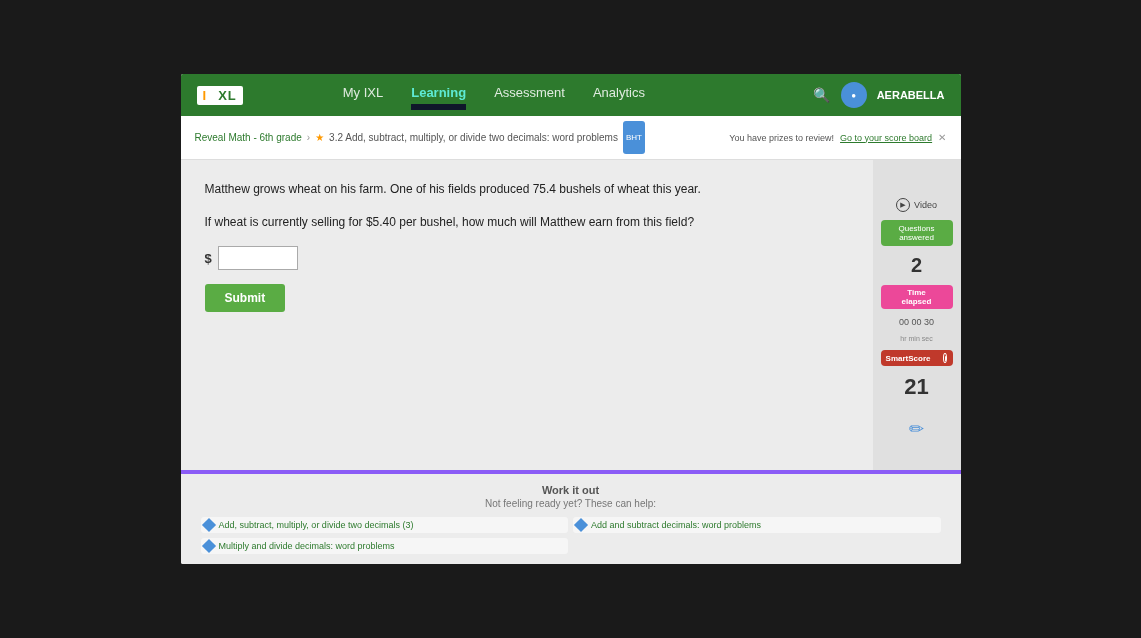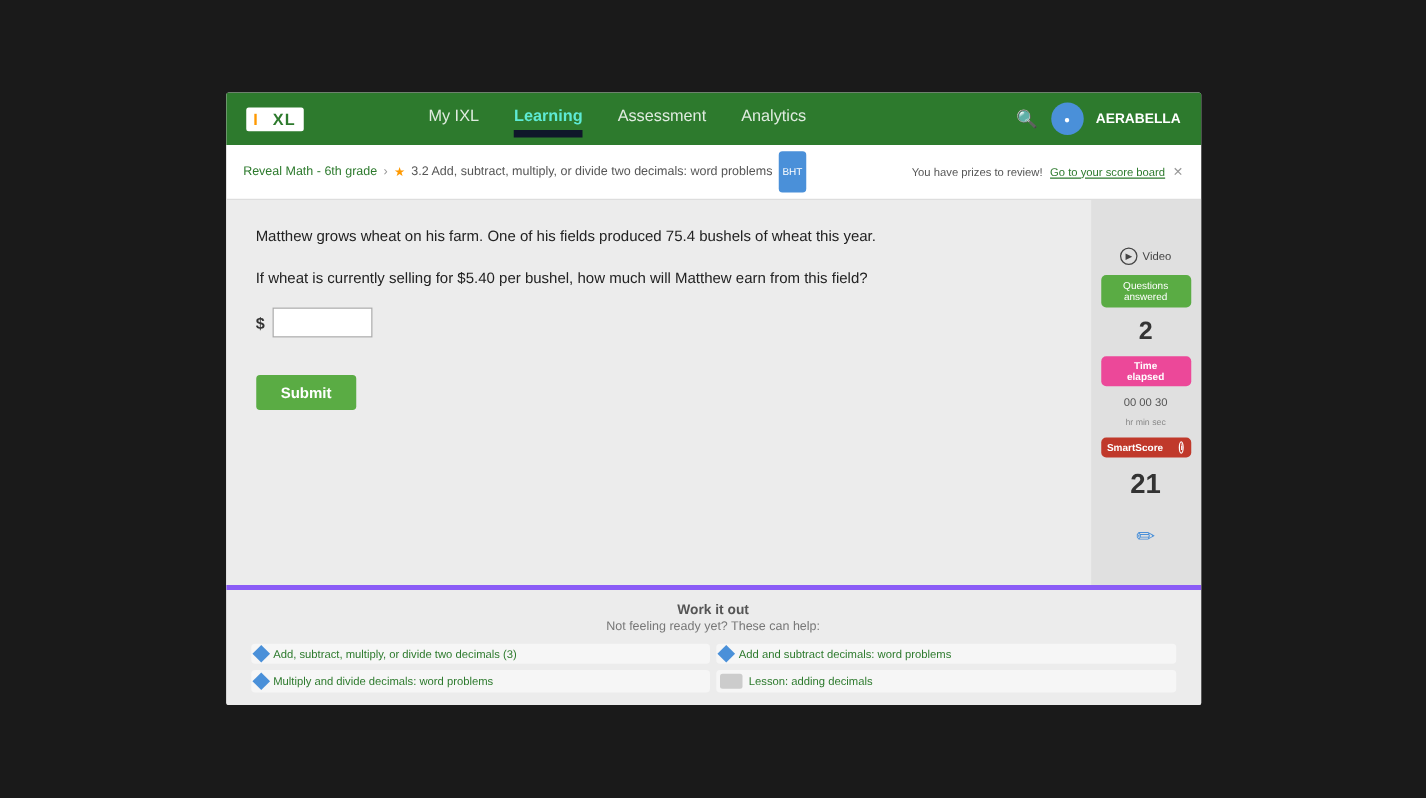--- a/index.html
+++ b/index.html
@@ -161,21 +161,20 @@
     }
     .submit-btn {
       background: #5aac44;
       color: white;
       border: none;
       padding: 7px 20px;
       font-size: 12px;
       font-weight: bold;
       cursor: pointer;
       border-radius: 3px;
-      margin-top: 16px;
     }
     
     .sidebar {
       width: 88px;
       background: #e0e0e0;
       padding: 10px 8px;
       display: flex;
       flex-direction: column;
       align-items: center;
       gap: 8px;
@@ -391,19 +390,15 @@
         <span>Add, subtract, multiply, or divide two decimals (3)</span>
       </div>
       <div class="resource-item">
         <div class="resource-diamond"></div>
         <span>Add and subtract decimals: word problems</span>
       </div>
       <div class="resource-item">
         <div class="resource-diamond"></div>
         <span>Multiply and divide decimals: word problems</span>
       </div>
-      <div class="resource-item">
-        <div class="resource-img-placeholder"></div>
-        <span>Lesson: adding decimals</span>
-      </div>
     </div>
   </div>
 </div>
 
 </body></html>

